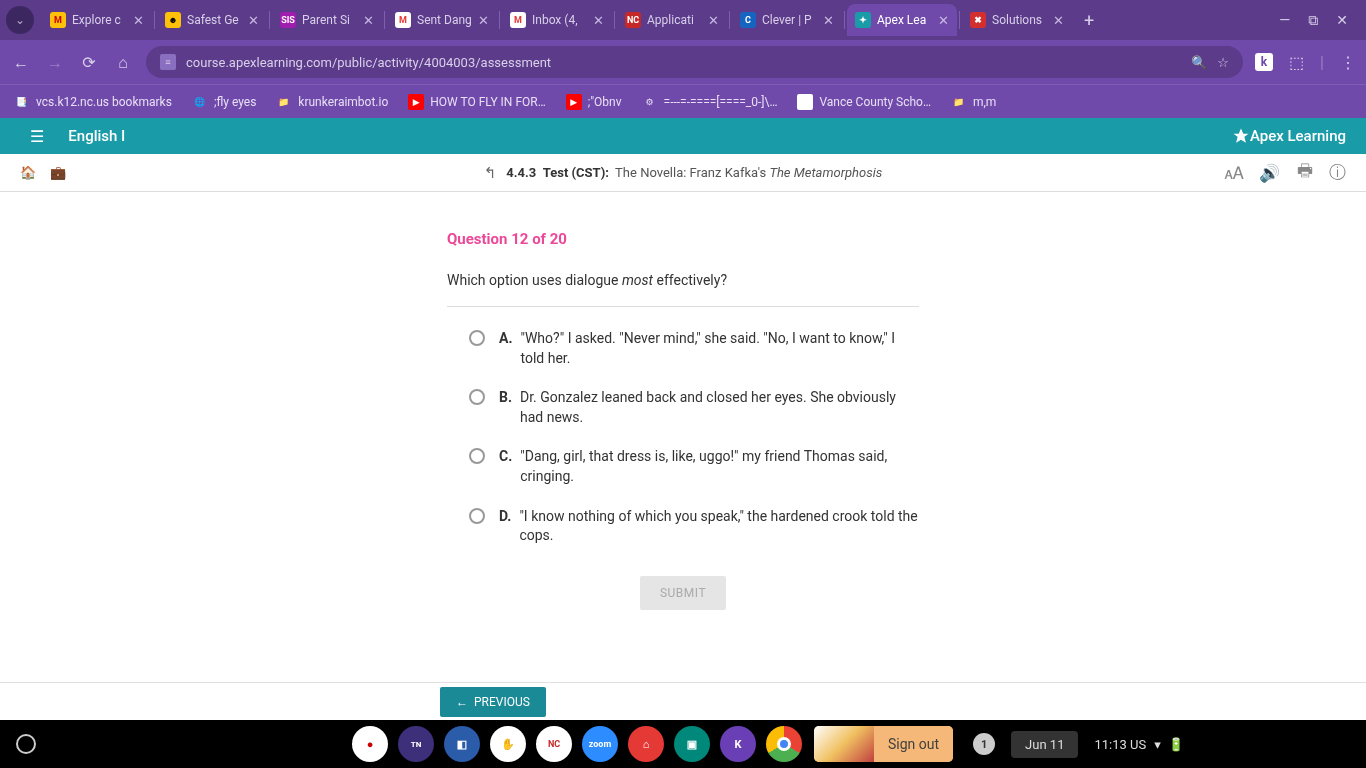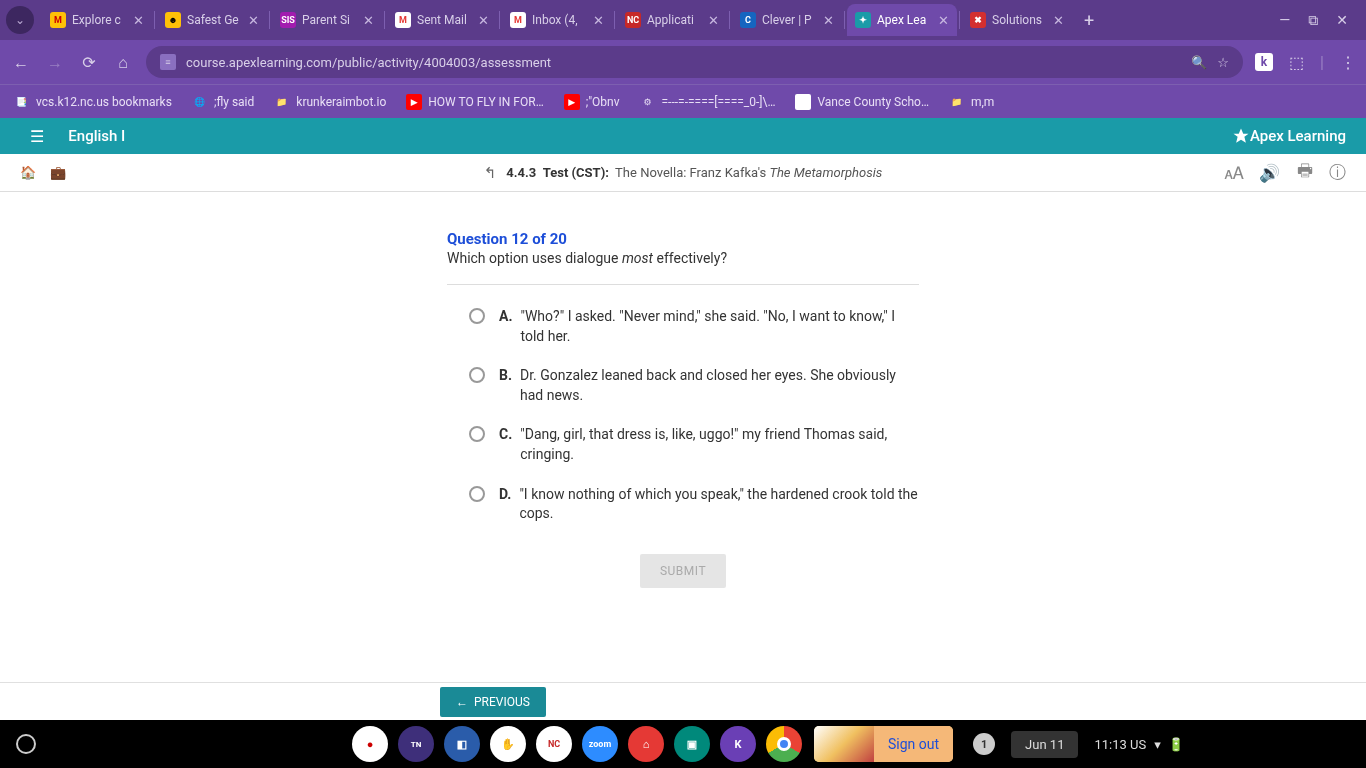--- a/index.html
+++ b/index.html
@@ -44,21 +44,21 @@
 .sub-center { position:absolute; left:50%; transform:translateX(-50%); display:flex; align-items:center; gap:10px; }
 .sub-center .up { font-size:15px; }
 .sub-center .crumb { color:#555; }
 .sub-center .crumb b { color:#333; }
 .sub-center .crumb i { font-style:italic; }
 .sub-right { margin-left:auto; display:flex; gap:16px; align-items:center; font-size:17px; color:#888; }
 
 
 .content { flex:1; position:relative; overflow:auto; }
 .content-center { width:472px; margin: 38px auto 0; }
-.q-number { font-weight:bold; font-size:15px; color:#1d4ed8; margin-bottom:2px; }
+.q-number { font-weight:bold; font-size:15px; color:#ec4899; margin-bottom:24px; }
 .q-text { font-size:14px; color:#333; margin-bottom:18px; }
 .q-text i { font-style:italic; }
 .q-divider { border-top:1px solid #ddd; margin-bottom:22px; }
 .option-row { display:flex; align-items:flex-start; gap:14px; margin-bottom:20px; padding-left:22px; }
 .radio { width:16px; height:16px; border:2px solid #999; border-radius:50%; flex-shrink:0; margin-top:1px; }
 .opt-body { display:flex; gap:8px; font-size:14px; color:#333; line-height:1.4; }
 .opt-letter { font-weight:bold; flex-shrink:0; }
 .opt-text { flex:1; }
 .submit-wrap { display:flex; justify-content:center; margin-top:30px; }
 .submit-btn { background:#e5e5e5; color:#aaa; border:none; padding:10px 20px; font-size:12px; letter-spacing:0.5px; border-radius:2px; }
@@ -67,21 +67,21 @@
 .prev-bar { height:38px; border-top:1px solid #e0e0e0; display:flex; align-items:center; }
 .prev-btn { margin-left:440px; background:#1a8a96; color:#fff; border:none; height:30px; padding:0 16px; font-size:12px; display:flex; align-items:center; gap:6px; border-radius:2px; }
 
 
 .taskbar { height:48px; background:#000; display:flex; align-items:center; padding:0 16px; gap:6px; }
 .tb-circle { width:20px; height:20px; border:2px solid #ccc; border-radius:50%; }
 .tb-apps { display:flex; gap:10px; margin-left:310px; }
 .tb-app { width:36px; height:36px; border-radius:50%; background:#fff; display:flex; align-items:center; justify-content:center; font-size:11px; font-weight:bold; }
 .tb-signout-wrap { display:flex; align-items:center; background:#e8d088; border-radius:5px; height:36px; margin-left:6px; overflow:hidden; }
 .tb-signout-img { width:60px; height:36px; background:linear-gradient(135deg,#fff,#f0c060,#c04040); }
-.tb-signout { background:#f5b878; color:#1d4ed8; padding:0 14px; height:36px; display:flex; align-items:center; font-size:14px; }
+.tb-signout { background:#f5b878; color:#404040; padding:0 14px; height:36px; display:flex; align-items:center; font-size:14px; }
 .tb-badge { width:22px; height:22px; border-radius:50%; background:#ccc; color:#333; display:flex; align-items:center; justify-content:center; font-size:11px; font-weight:bold; margin-left:14px; }
 .tb-chip { background:#333; color:#ddd; padding:6px 14px; border-radius:4px; font-size:13px; margin-left:10px; }
 .tb-time { color:#ddd; font-size:13px; margin-left:10px; display:flex; align-items:center; gap:8px; }
 </style>
 </head>
 <body>
 
 <div class="browser-chrome">
   <div class="tab-strip">
     <div class="tab-dropdown">⌄</div>
@@ -98,21 +98,21 @@
       </div>
       <div class="tab-sep"></div>
       <div class="tab">
         <span class="favicon" style="background:#a21caf;color:#fff">SIS</span>
         <span class="tab-title">Parent Si</span>
         <span class="tab-close">✕</span>
       </div>
       <div class="tab-sep"></div>
       <div class="tab">
         <span class="favicon" style="background:#fff;color:#e53935">M</span>
-        <span class="tab-title">Sent Mail</span>
+        <span class="tab-title">Sent Dang</span>
         <span class="tab-close">✕</span>
       </div>
       <div class="tab-sep"></div>
       <div class="tab">
         <span class="favicon" style="background:#fff;color:#e53935">M</span>
         <span class="tab-title">Inbox (4,</span>
         <span class="tab-close">✕</span>
       </div>
       <div class="tab-sep"></div>
       <div class="tab">
@@ -163,21 +163,21 @@
       <span>⋮</span>
     </div>
   </div>
   <div class="bookmark-bar" id="bm-mount">
       <div class="bm">
         <span class="bm-icon" style="">📑</span>
         <span>vcs.k12.nc.us bookmarks</span>
       </div>
       <div class="bm">
         <span class="bm-icon" style="">🌐</span>
-        <span>;fly said</span>
+        <span>;fly eyes</span>
       </div>
       <div class="bm">
         <span class="bm-icon" style="">📁</span>
         <span>krunkeraimbot.io</span>
       </div>
       <div class="bm">
         <span class="bm-icon" style="background:#f00;color:#fff;">▶</span>
         <span>HOW TO FLY IN FOR…</span>
       </div>
       <div class="bm">

